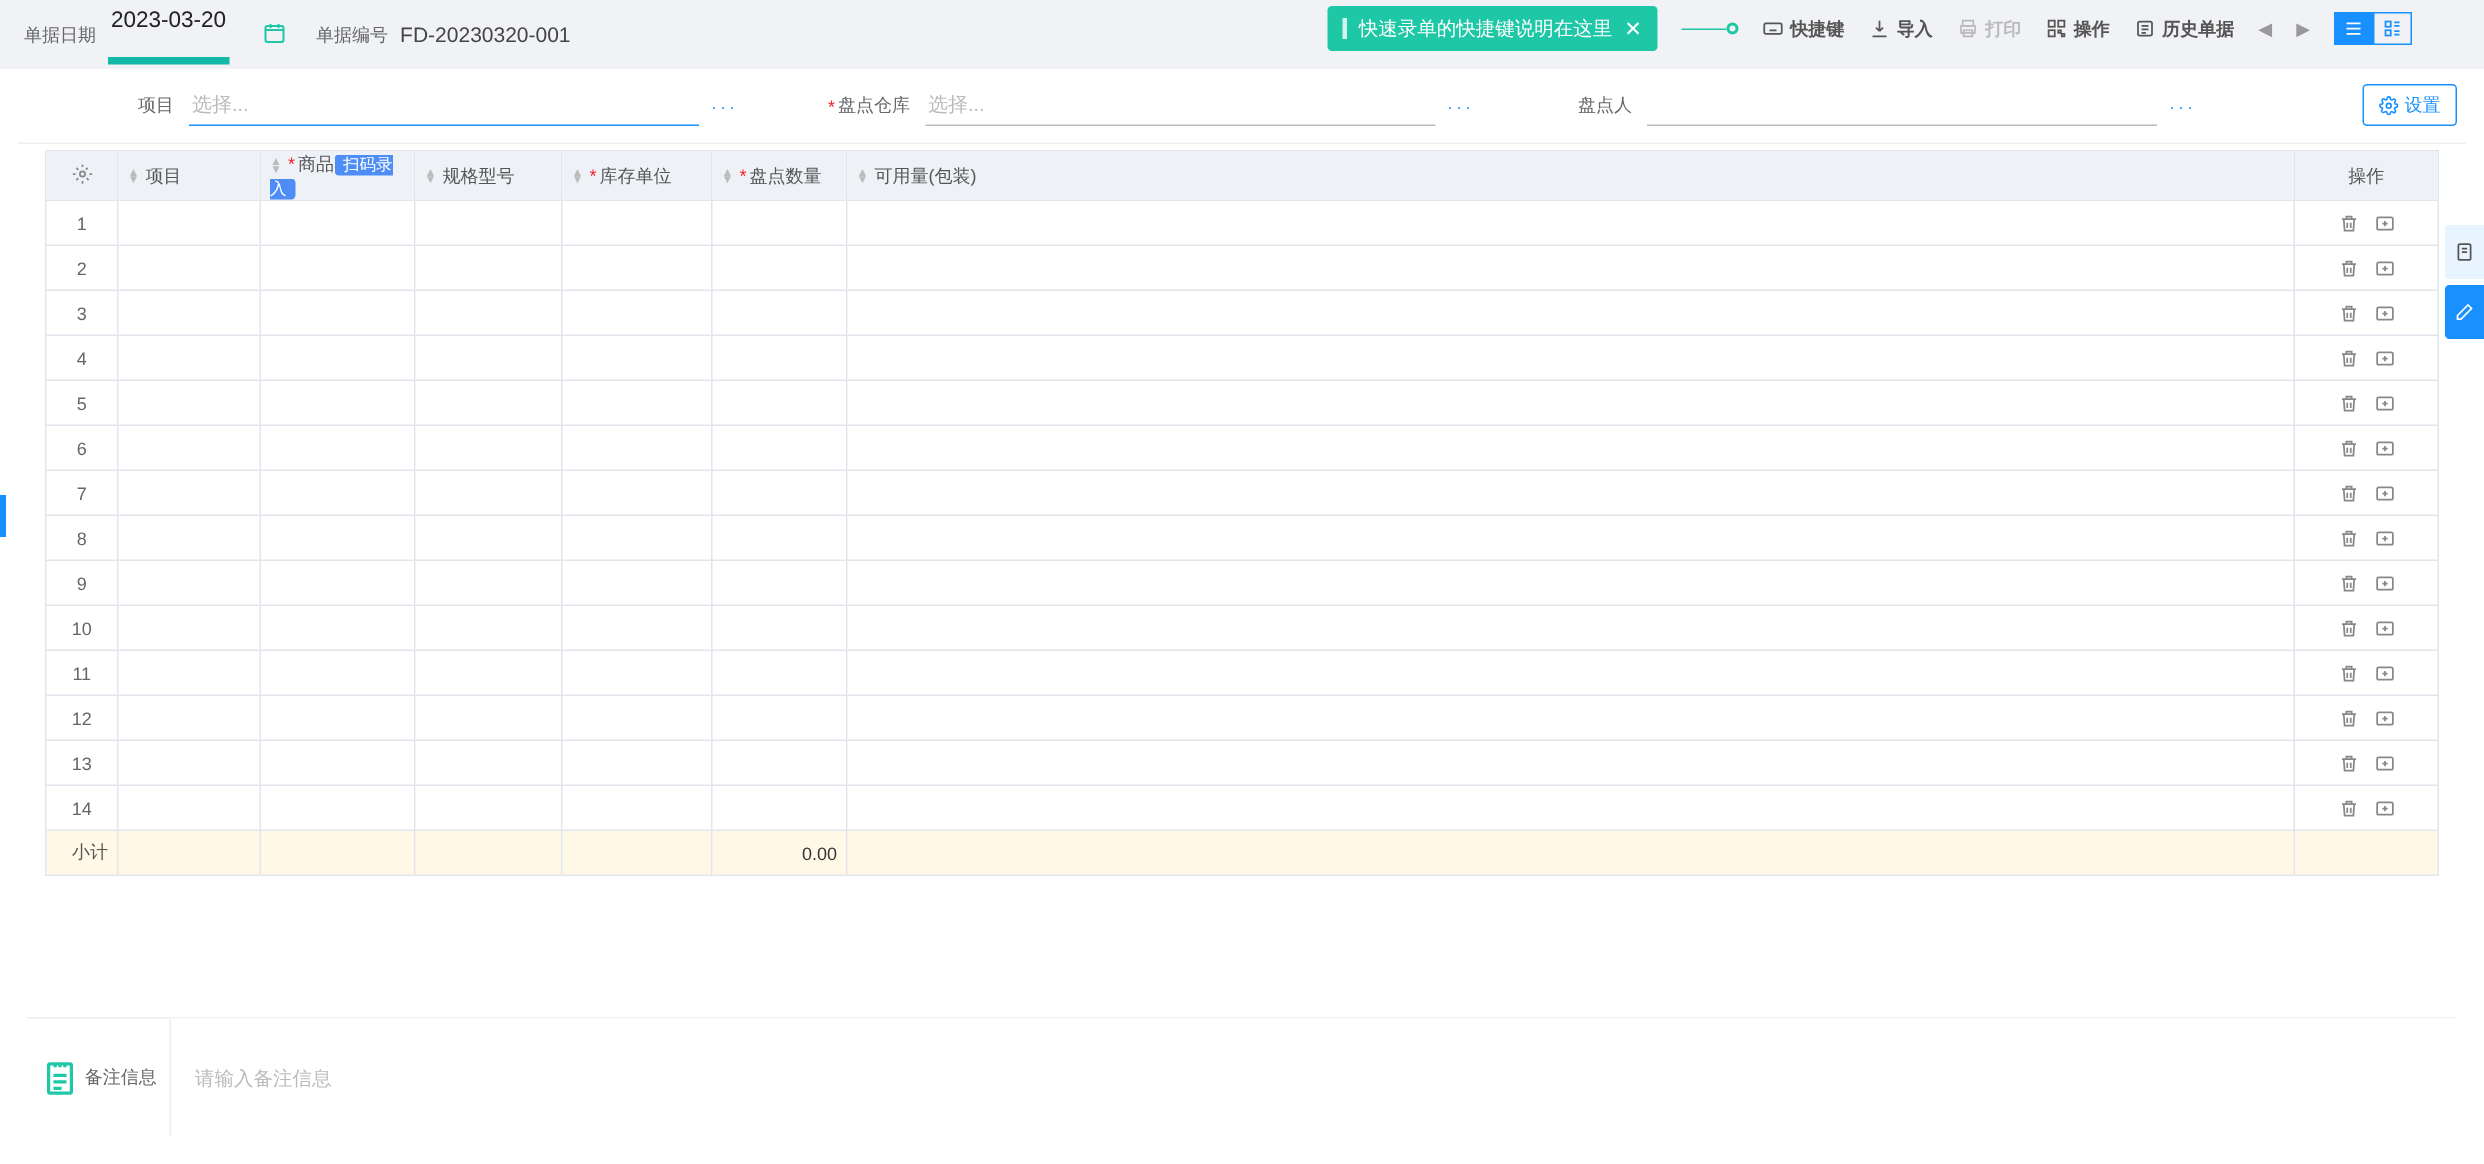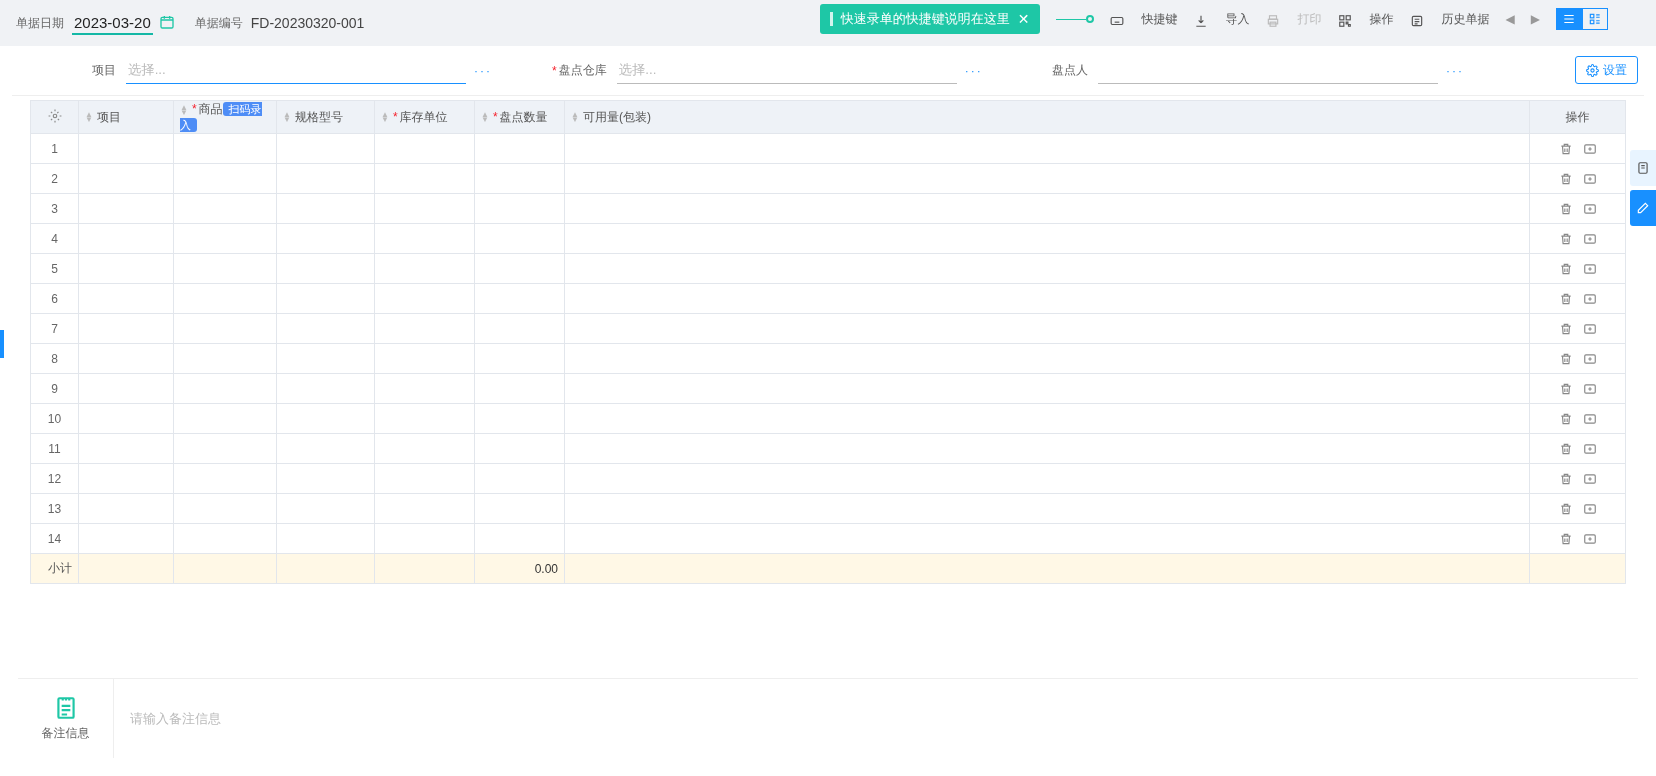--- a/index.html
+++ b/index.html
@@ -1,29 +1,29 @@
 <!DOCTYPE html>
 <html><head>
 <meta charset="utf-8">
 <style>
   *{box-sizing:border-box;margin:0;padding:0;}
   body{font-family:"Microsoft YaHei","PingFang SC",Arial,sans-serif;font-size:12px;color:#333;background:#fff;width:1656px;height:776px;overflow:hidden;position:relative;}
   .edge-blue{position:absolute;left:0;top:330px;width:4px;height:28px;background:#1890ff;}
   .topbar{height:46px;background:#f0f2f5;display:flex;align-items:center;padding-left:16px;position:relative;}
   .lbl{color:#666;margin-right:8px;}
-  .date-val{font-size:15px;color:#222;border-bottom:2px solid #14b8a6;padding:2px 2px 2px;margin-right:6px;}
+  .date-val{font-size:15px;color:#222;border-bottom:5px solid #14b8a6;padding:2px 2px 16px;margin-right:22px;}
   .cal-icon{color:#1ec7a6;margin-right:20px;}
   .top-right{position:absolute;right:48px;top:0;height:38px;display:flex;align-items:center;gap:16px;}
   .tip-banner{background:#1ec7a6;color:#fff;padding:6px 10px;border-radius:3px;display:flex;align-items:center;gap:8px;font-size:13px;}
   .tip-bar{width:3px;height:14px;background:#fff;opacity:.8;}
   .tip-close{cursor:pointer;font-size:14px;}
   .dot-line{display:flex;align-items:center;}
   .dot{width:8px;height:8px;border:2px solid #1ec7a6;border-radius:50%;}
   .line{width:30px;height:1px;background:#1ec7a6;}
-  .tbtn{display:flex;align-items:flex-end;gap:18px;color:#555;cursor:pointer;}
+  .tbtn{display:flex;align-items:center;gap:5px;color:#555;cursor:pointer;font-weight:bold;}
   .tbtn svg{width:14px;height:14px;}
   .disabled{color:#bbb;}
   .caret{color:#999;cursor:pointer;}
   .view-toggle{display:flex;}
   .vt{width:26px;height:22px;display:flex;align-items:center;justify-content:center;border:1px solid #1890ff;}
   .vt.active{background:#1890ff;color:#fff;}
   .vt:not(.active){color:#1890ff;}
   .right-tabs{position:absolute;right:0;top:150px;width:26px;}
   .rtab{width:26px;height:36px;display:flex;align-items:center;justify-content:center;margin-bottom:4px;border-radius:3px 0 0 3px;}
   .rtab.light{background:#e8f4ff;color:#555;}
@@ -56,21 +56,21 @@
   .col-unit{width:100px;}
   .col-qty{width:90px;text-align:right;}
   .col-avail{width:auto;}
   .col-op{width:96px;text-align:center;}
   .badge-scan{background:#4e8df6;color:#fff;border-radius:3px;padding:1px 6px;font-size:11px;margin-left:0;}
   .row-icos{display:flex;gap:10px;justify-content:center;color:#888;}
   .row-icos svg{width:14px;height:14px;cursor:pointer;}
   tr.subtotal td{background:#fff8e6;text-align:right;}
   tr.subtotal .col-idx{color:#555;}
   .remark-area{position:absolute;left:0;right:0;bottom:0;height:80px;border-top:1px solid #eee;display:flex;margin:0 18px 18px;}
-  .remark-side{width:96px;border-right:1px solid #eee;display:flex;flex-direction:column;align-items:center;justify-content:center;gap:4px;color:#666;}
+  .remark-side{width:96px;border-right:1px solid #eee;display:flex;flex-direction:row;align-items:center;justify-content:center;gap:4px;color:#666;}
   .remark-side svg{color:#1ec7a6;width:26px;height:26px;}
   .remark-input{flex:1;border:none;outline:none;padding:16px;font-size:13px;color:#333;}
   .remark-input::placeholder{color:#bbb;}
 </style>
 </head>
 <body>
 
 <div class="edge-blue"></div>
 
 <div class="topbar">

